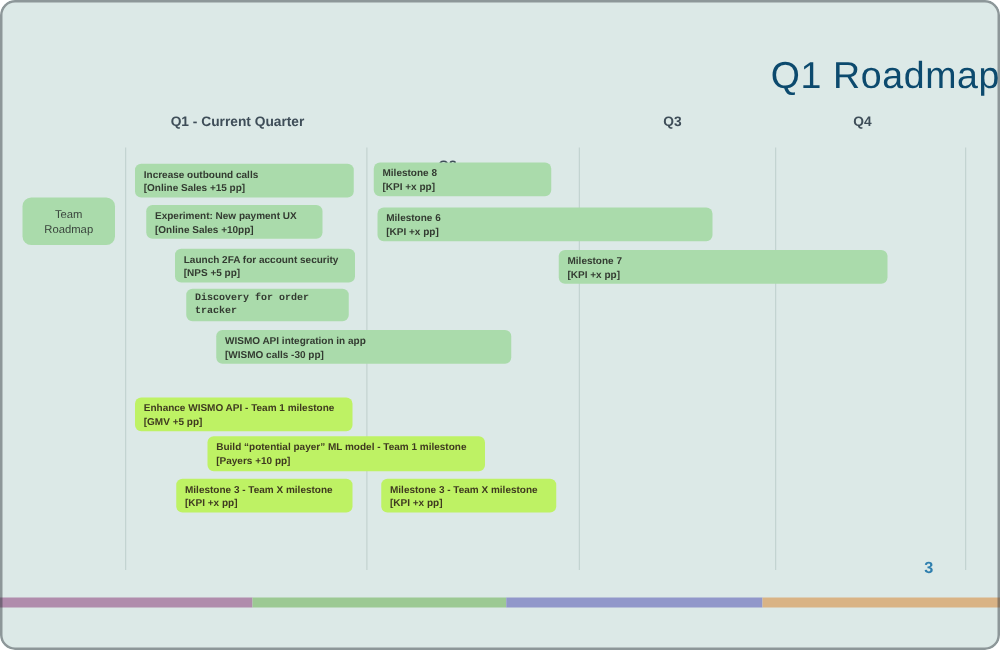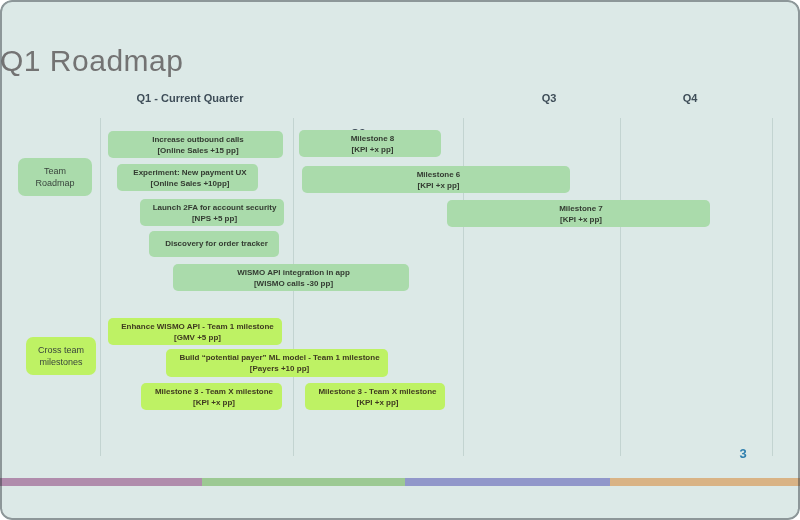--- a/index.html
+++ b/index.html
@@ -1,33 +1,33 @@
 <!DOCTYPE html>
 <html><head>
 <meta charset="utf-8">
 <style>
   html,body { margin:0; padding:0; background:#ffffff; font-family:"Liberation Sans", sans-serif; }
   .frame { position:relative; width:800px; height:520px; background:#dce9e7; border-radius:12px; overflow:hidden; }
   .edge { position:absolute; inset:0; border-radius:12px; border:2px solid rgba(45,52,58,0.45); pointer-events:none; z-index:50; }
 
-  .title { position:absolute; left:0; right:0; top:44px; text-align:left; font-size:30px; color:#737373; letter-spacing:0.5px; }
+  .title { position:absolute; left:0; right:0; top:44px; text-align:right; font-size:30px; color:#0c4a6e; letter-spacing:0.5px; }
 
   .colhead { position:absolute; top:92px; font-size:11px; font-weight:bold; color:#3e4d58; text-align:center; }
   .ch-q1 { left:100px; width:180px; }
   .ch-q2 { left:288px; width:140px;margin-top:35px; }
-  .ch-q3 { left:479px; width:140px;text-align:center; }
+  .ch-q3 { left:468px; width:140px;text-align:center; }
   .ch-q4 { left:620px; width:140px; }
 
   .vline { position:absolute; top:118px; height:338px; width:1px; background:#c3d4d1; }
 
   .box { position:absolute; border-radius:5px; padding:4px 2px 0 7px; box-sizing:border-box;
-         font-size:8px; font-weight:bold; line-height:10.5px; color:#333b31;text-align:center; }
+         font-size:8px; font-weight:bold; line-height:10.5px; color:#333b31; }
   .green  { background:#aadbab; }
   .yellow { background:#bef264; color:#3f3a20; }
-  .single { display:flex; flex-direction:column; justify-content:center; padding-top:0; }
+  .single { display:flex; flex-direction:column; justify-content:center; padding-top:0;font-family:Liberation Mono, monospace; }
 
   .rowlabel { position:absolute; border-radius:7px; display:flex; align-items:center; justify-content:center;
               text-align:center; font-size:9px; line-height:12px; color:#39443c; padding:6px 6px; box-sizing:border-box; }
 
   .pagenum { position:absolute; left:730px; top:446px; width:26px; text-align:center;
              font-size:13px; font-weight:bold; color:#2f7fae; }
 
   .seg { position:absolute; top:478px; height:8px; }
   .seg1 { left:0;     width:202px; }
   .seg2 { left:202px; width:203px; }
@@ -46,21 +46,20 @@
   <div class="colhead ch-q3">Q3</div>
   <div class="colhead ch-q4">Q4</div>
 
   <div class="vline" style="left:100px"></div>
   <div class="vline" style="left:293px"></div>
   <div class="vline" style="left:463px"></div>
   <div class="vline" style="left:620px"></div>
   <div class="vline" style="left:772px"></div>
 
   <div class="rowlabel green" style="left:18px;top:158px;width:74px;height:38px">Team Roadmap</div>
-  <div class="rowlabel yellow" style="left:26px;top:337px;width:70px;height:38px">Cross team milestones</div>
 
   <div class="box green" style="left:108px;top:131px;width:175px;height:27px">
     <div>Increase outbound calls</div>
     <div>[Online Sales +15 pp]</div>
   </div>
   <div class="box green" style="left:117px;top:164px;width:141px;height:27px">
     <div>Experiment: New payment UX</div>
     <div>[Online Sales +10pp]</div>
   </div>
   <div class="box green" style="left:140px;top:199px;width:144px;height:27px">

